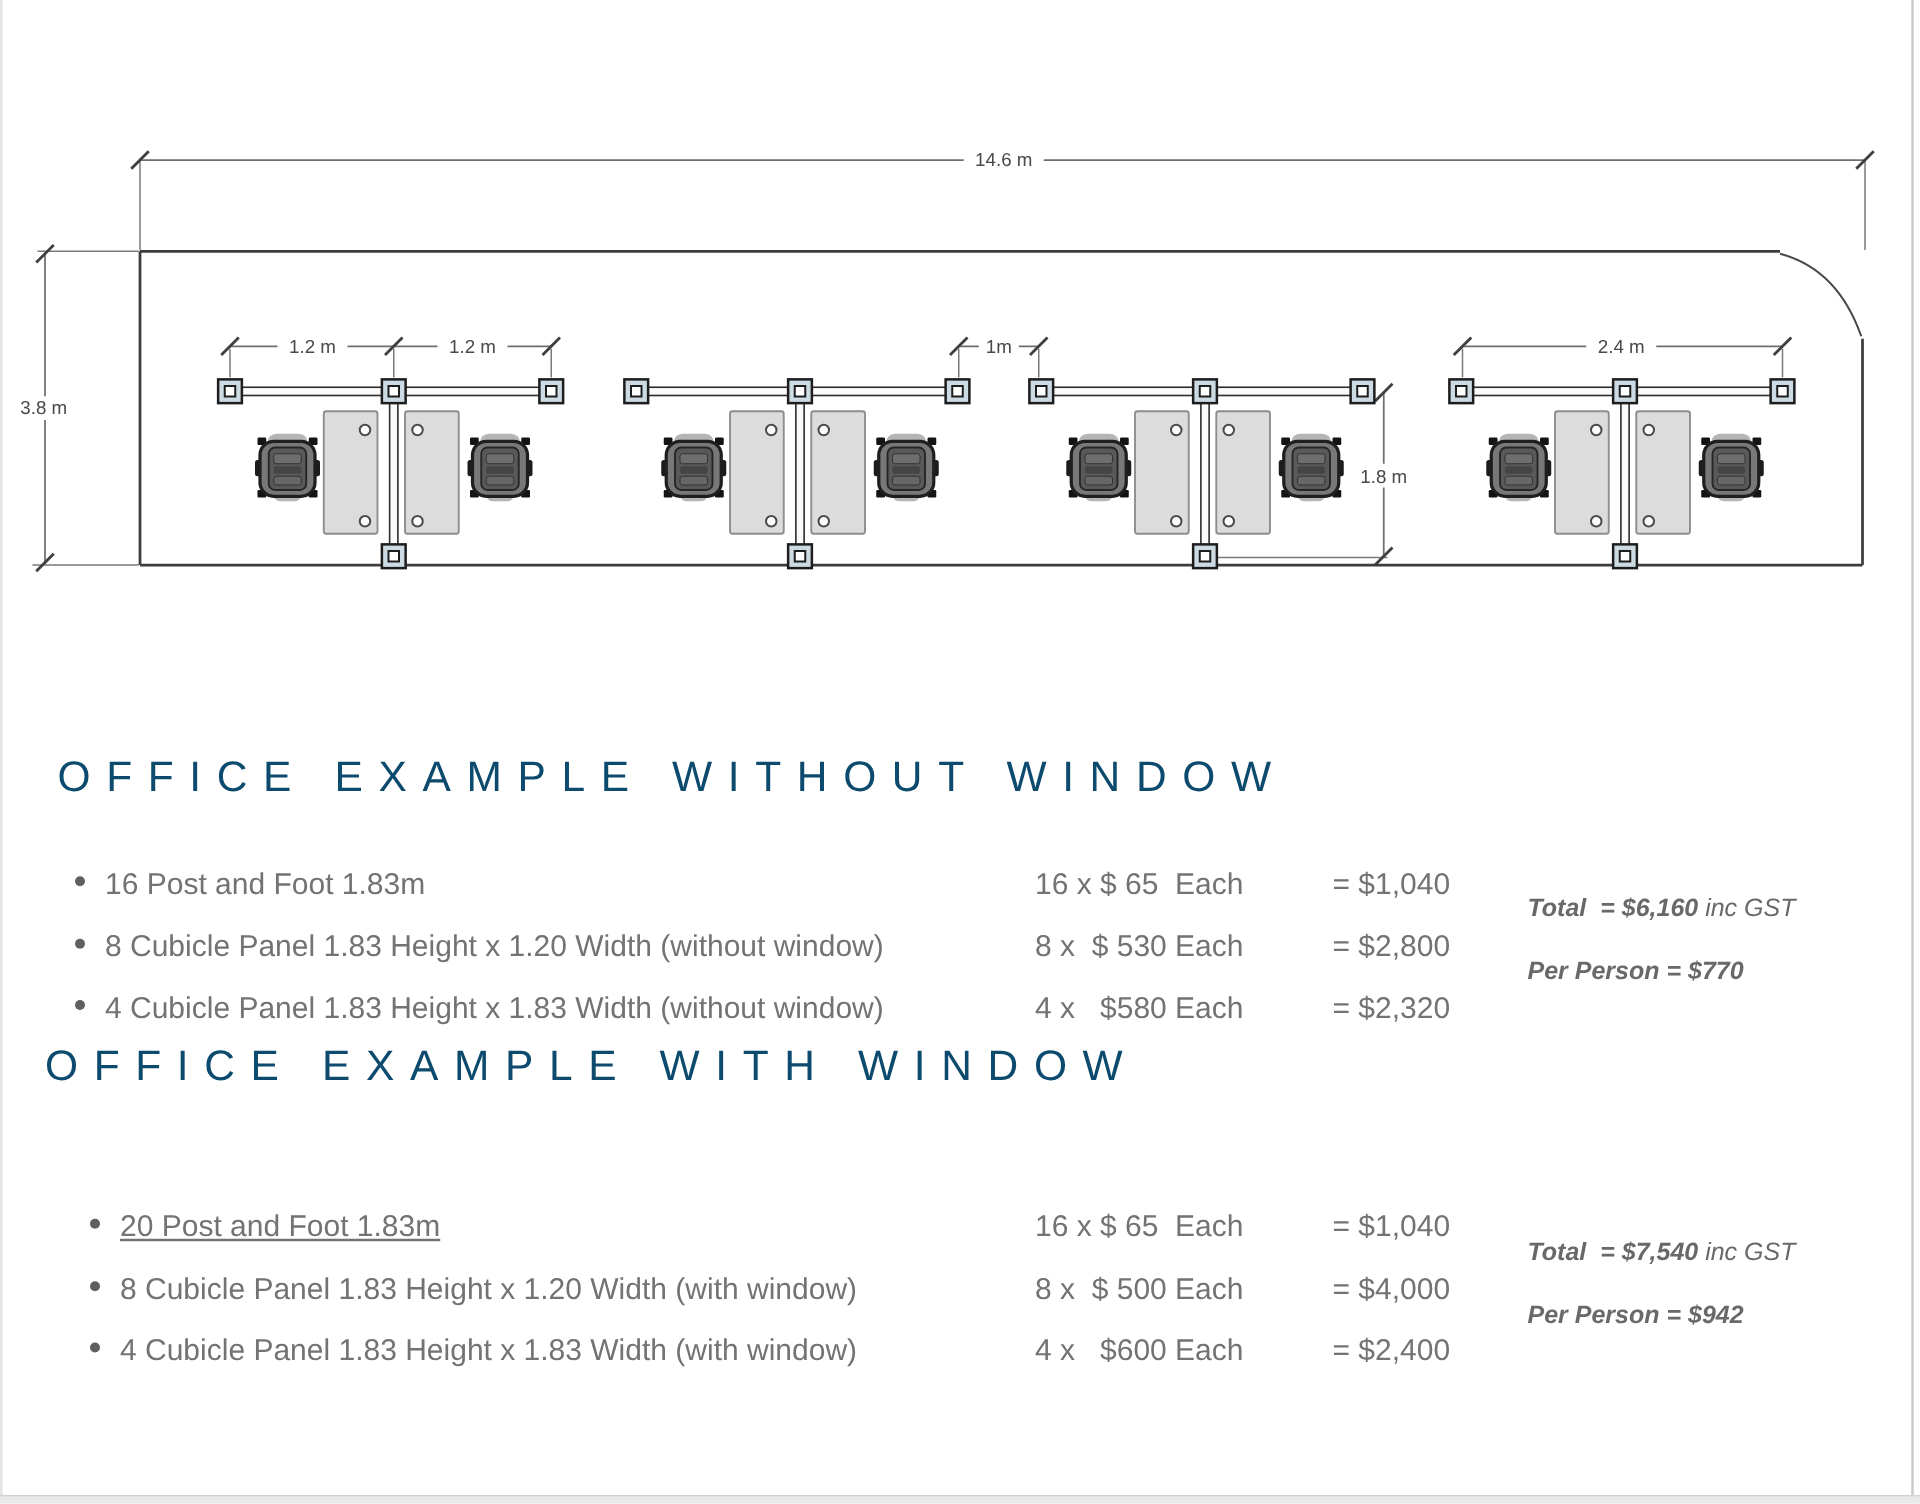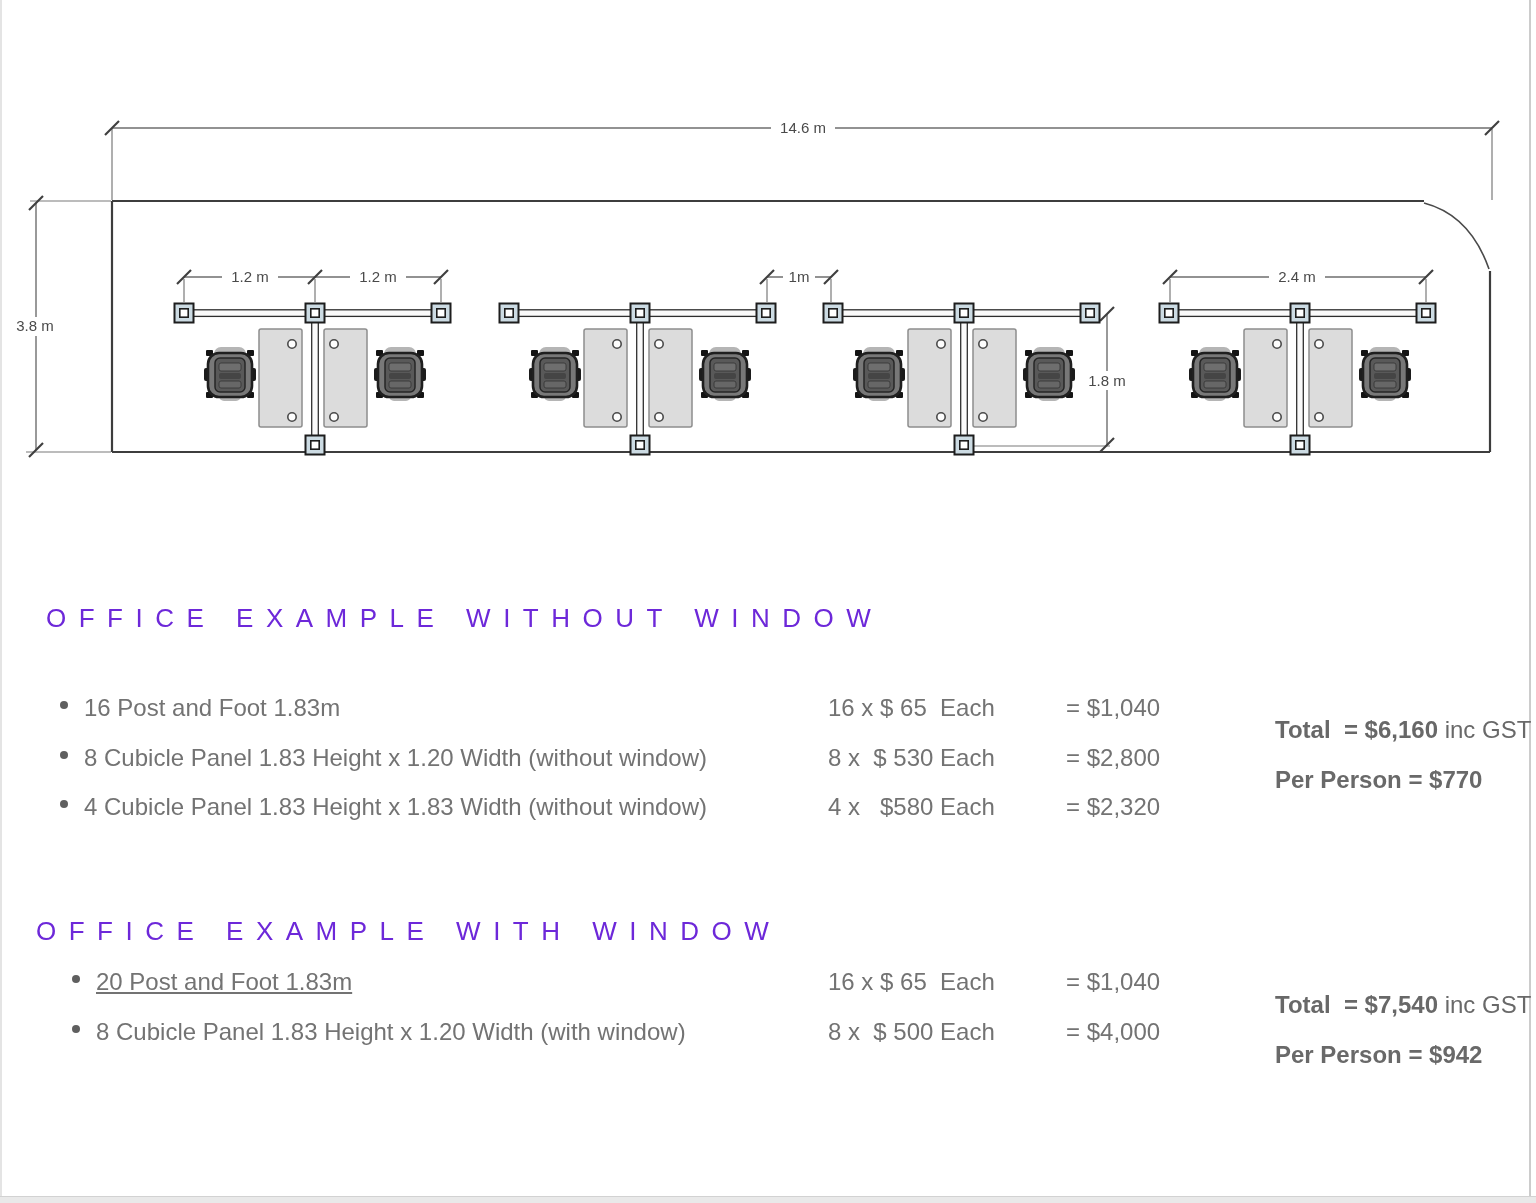--- a/index.html
+++ b/index.html
@@ -10,40 +10,40 @@
     overflow:hidden;
     font-family:"Liberation Sans", sans-serif;
   }
   .edge-left{position:absolute;left:0;top:0;width:2px;height:1203px;background:#e4e4e4;}
   .edge-right{position:absolute;left:1529px;top:0;width:2px;height:1203px;background:#cccccc;}
   .edge-bottom{position:absolute;left:0;top:1196px;width:1536px;height:7px;background:#e9e9e9;border-top:1px solid #d2d2d2;}
   #plan-svg{position:absolute;left:0;top:0;}
 
   .heading{
     position:absolute;
-    font-size:26px;
+    font-size:34px;
     font-weight:400;
     letter-spacing:12.5px;
-    color:#6d28d9;
+    color:#0c4a6e;
     white-space:pre;
   }
   .row{position:absolute;left:0;width:1536px;height:32px;}
   .bullet{
     position:absolute;top:7px;width:8px;height:8px;border-radius:50%;
     background:#5f5f5f;
   }
   .item-label,.item-qty,.item-sub{
     position:absolute;top:0;
     font-size:24px;color:#737373;white-space:pre;
   }
   .item-qty{left:828px;}
   .item-sub{left:1066px;}
   .totals-line{
-    position:absolute;left:1275px;
-    font-size:24px;color:#696969;white-space:pre;
+    position:absolute;left:1222px;
+    font-size:20px;color:#696969;white-space:pre;font-style:italic;
   }
   .totals-line b{font-weight:700;color:#686868;}
   .totals-suffix{font-weight:400;}
 </style>
 </head>
 <body>
 
 <div id="page">
   <div class="edge-left"></div>
   <div class="edge-right"></div>
@@ -231,30 +231,36 @@
   <div class="row" style="top:793px;">
     <span class="bullet" style="left:60px;"></span>
     <span class="item-label" style="left:84px;">4 Cubicle Panel 1.83 Height x 1.83 Width (without window)</span>
     <span class="item-qty">4 x   $580 Each</span>
     <span class="item-sub">= $2,320</span>
   </div>
 
   <div class="totals-line" style="top:716px;"><b>Total  = $6,160</b><span class="totals-suffix"> inc GST</span></div>
   <div class="totals-line" style="top:766px;font-weight:700;">Per Person = $770</div>
 
-  <div class="heading" style="left:36px;top:916px;">OFFICE EXAMPLE WITH WINDOW</div>
+  <div class="heading" style="left:36px;top:834px;">OFFICE EXAMPLE WITH WINDOW</div>
 
   <div class="row" style="top:968px;">
     <span class="bullet" style="left:72px;"></span>
     <span class="item-label" style="left:96px;text-decoration:underline;">20 Post and Foot 1.83m</span>
     <span class="item-qty">16 x $ 65  Each</span>
     <span class="item-sub">= $1,040</span>
   </div>
   <div class="row" style="top:1018px;">
     <span class="bullet" style="left:72px;"></span>
     <span class="item-label" style="left:96px;">8 Cubicle Panel 1.83 Height x 1.20 Width (with window)</span>
     <span class="item-qty">8 x  $ 500 Each</span>
     <span class="item-sub">= $4,000</span>
   </div>
+  <div class="row" style="top:1067px;">
+    <span class="bullet" style="left:72px;"></span>
+    <span class="item-label" style="left:96px;">4 Cubicle Panel 1.83 Height x 1.83 Width (with window)</span>
+    <span class="item-qty">4 x   $600 Each</span>
+    <span class="item-sub">= $2,400</span>
+  </div>
 
   <div class="totals-line" style="top:991px;"><b>Total  = $7,540</b><span class="totals-suffix"> inc GST</span></div>
   <div class="totals-line" style="top:1041px;font-weight:700;">Per Person = $942</div>
 </div>
 
 </body></html>

